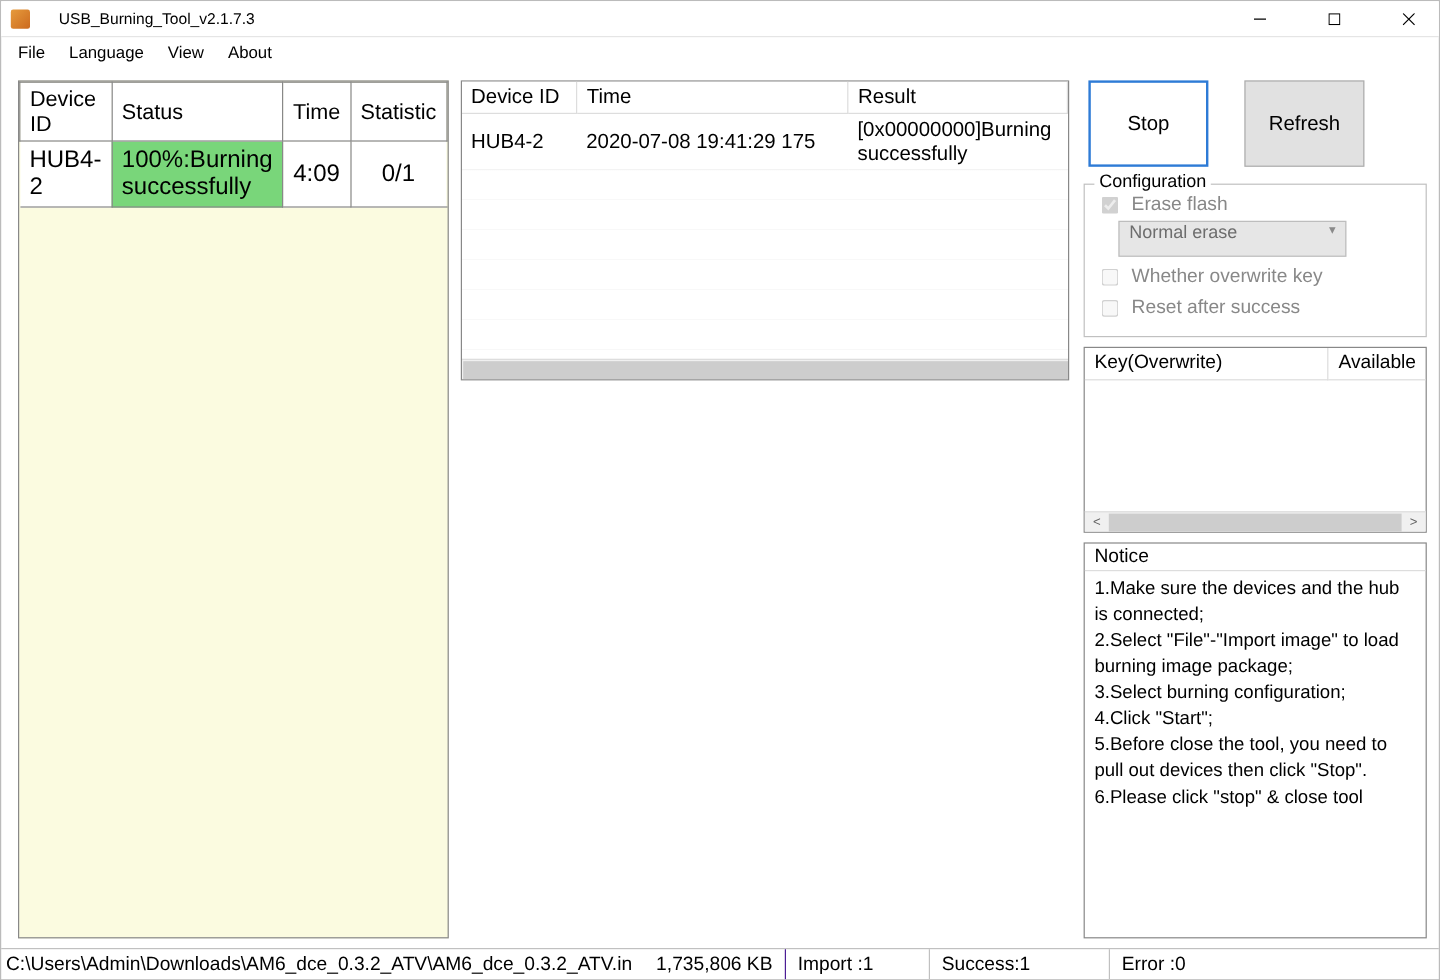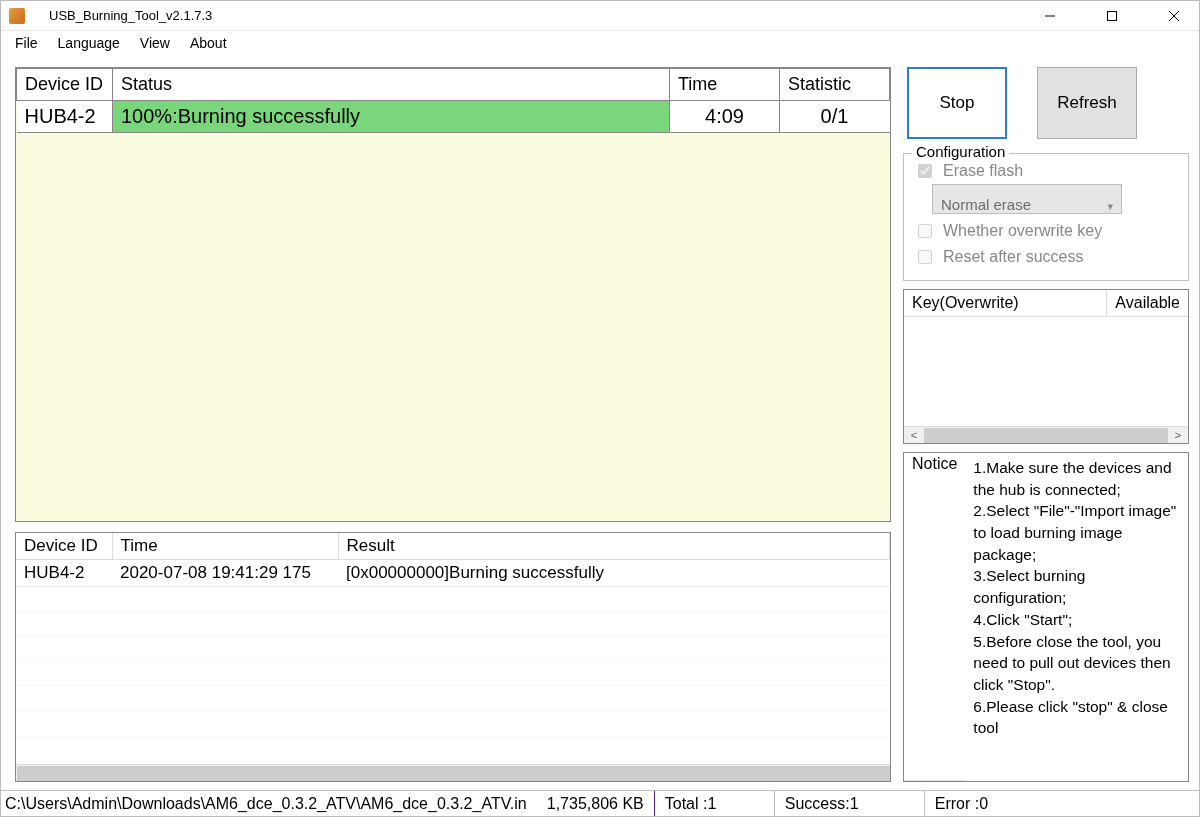--- a/index.html
+++ b/index.html
@@ -10,21 +10,21 @@
   .titlebar .app-icon { width:16px; height:16px; background:linear-gradient(135deg,#e69b3c,#cc6a1f); border-radius:2px; margin-right:8px; }
   .titlebar .title { flex:0 0 auto; font-size:13px; }
   .titlebar .spacer { flex:1; }
   .win-ctrl { width:46px; height:28px; display:flex; align-items:center; justify-content:center; font-family:inherit; font-size:11px; cursor:default; }
   .win-ctrl svg { stroke:#000; stroke-width:1; fill:none; }
   
   .menubar { height:24px; display:flex; align-items:center; padding:0 4px; font-size:14px; border-bottom:1px solid transparent; }
   .menubar .menu-item { padding:2px 10px; cursor:default; }
   
   .content { flex:1; display:flex; padding:12px 10px 8px 14px; gap:12px; min-height:0; }
-  .left-pane { flex:1; display:flex; flex-direction:column; gap:10px; min-width:0; }
+  .left-pane { flex:1; display:flex; flex-direction:row; gap:10px; min-width:0; }
   .right-pane { width:286px; display:flex; flex-direction:column; gap:8px; }
   
   .dev-table-wrap { flex:1; border:1px solid #888; background:#fbfbe0; display:flex; flex-direction:column; min-height:0; }
   .dev-table { width:100%; border-collapse:collapse; font-size:18px; }
   .dev-table th { text-align:left; font-weight:400; padding:3px 8px; border:1px solid #888; background:#fff; height:32px; }
   .dev-table td { padding:4px 8px; border-right:1px solid transparent; border-bottom:1px solid transparent; font-size:20px; }
   .dev-table td.device-id-cell { background:#fff; border-right:1px solid #888; border-bottom:1px solid #888; width:96px; }
   .dev-table td.status-cell { background:#79d67a; border-right:1px solid #888; border-bottom:1px solid #888; }
   .dev-table td.time-cell { background:#fff; border-right:1px solid #888; border-bottom:1px solid #888; text-align:center; width:110px;}
   .dev-table td.stat-cell { background:#fff; border-bottom:1px solid #888; text-align:center; width:110px;}
@@ -39,33 +39,33 @@
   .hscroll .thumb { height:15px; background:#cdcdcd; margin-left:1px; width:100px; }
   
   .btn-row { display:flex; gap:30px; justify-content:flex-start; padding-left:4px; }
   .btn { width:100px; height:72px; border:1px solid #adadad; background:#e1e1e1; font-size:17px; display:flex; align-items:center; justify-content:center; cursor:default;}
   .btn.stop { border:2px solid #2e7bd6; background:#fff; }
   
   .groupbox { border:1px solid #c0c0c0; padding:4px 10px 10px 10px; position:relative; }
   .groupbox .legend { position:absolute; top:-11px; left:8px; background:#fff; padding:0 4px; font-size:15px; color:#000; }
   .cfg-row { display:flex; align-items:center; gap:8px; color:#888; padding:3px 0; font-size:16px;}
   .cfg-row input[type=checkbox] { width:14px; height:14px; accent-color:#888;}
-  .cfg-select { width:190px; height:30px; border:1px solid #bdbdbd; background:#e6e6e6; color:#6d6d6d; padding:0 8px; font-size:15px; display:flex; align-items:flex-end; justify-content:space-between; margin-left:18px; margin-bottom:4px;}
+  .cfg-select { width:190px; height:30px; border:1px solid #bdbdbd; background:#e6e6e6; color:#6d6d6d; padding:0 8px; font-size:15px; display:flex; align-items:flex-start; justify-content:space-between; margin-left:18px; margin-bottom:4px;}
   .cfg-select .chev { color:#8a8a8a; font-size:11px;}
   
   .key-wrap { border:1px solid #888; height:155px; display:flex; flex-direction:column; background:#fff;}
   .key-table { width:100%; border-collapse:collapse; font-size:16px; flex:0 0 auto;}
   .key-table th { text-align:left; font-weight:400; padding:4px 8px; border-right:1px solid #ddd; border-bottom:1px solid #ddd;}
   .key-table th:last-child{ text-align:right; border-right:none; }
   .key-fill { flex:1; }
   .key-hscroll { height:17px; background:#f0f0f0; border-top:1px solid #ddd; display:flex; align-items:center; justify-content:space-between; padding:0 2px;}
   .key-hscroll .arrow { width:16px; text-align:center; color:#606060; font-size:11px;}
   .key-hscroll .track { flex:1; height:15px; background:#cdcdcd; margin:0 2px;}
   
-  .notice-wrap { border:1px solid #888; flex:1; display:flex; min-height:0;}
+  .notice-wrap { border:1px solid #888; flex:1; display:flex; flex-direction:column; min-height:0;}
   .notice-head { padding:2px 8px; font-size:16px; border-bottom:1px solid #ddd;}
   .notice-body { padding:4px 8px; font-size:15.5px; line-height:1.4; overflow:hidden;}
   
   .statusbar { height:26px; border-top:1px solid #c0c0c0; display:flex; align-items:center; font-size:16px; }
   .statusbar .sb-cell { padding:0 10px; border-right:1px solid #c0c0c0; height:100%; display:flex; align-items:center;}
   .statusbar .sb-cell.path { flex:0 0 auto; padding-left:4px; border-right:none;}
 </style>
 </head>
 <body>
 
@@ -207,18 +207,18 @@
           <div>6.Please click "stop" &amp; close tool</div>
         </div>
       </div>
 
     </div>
   </div>
 
   <div class="statusbar">
     <div class="sb-cell path">C:\Users\Admin\Downloads\AM6_dce_0.3.2_ATV\AM6_dce_0.3.2_ATV.in</div>
     <div class="sb-cell" style="border-left:none; border-right:1px solid #4c1d95;">1,735,806 KB</div>
-    <div class="sb-cell" style="width:120px">Total :1</div>
+    <div class="sb-cell" style="width:120px">Import :1</div>
     <div class="sb-cell" style="width:150px">Success:1</div>
     <div class="sb-cell" style="flex:1; border-right:none">Error :0</div>
   </div>
 
 </div>
 
 </body></html>

